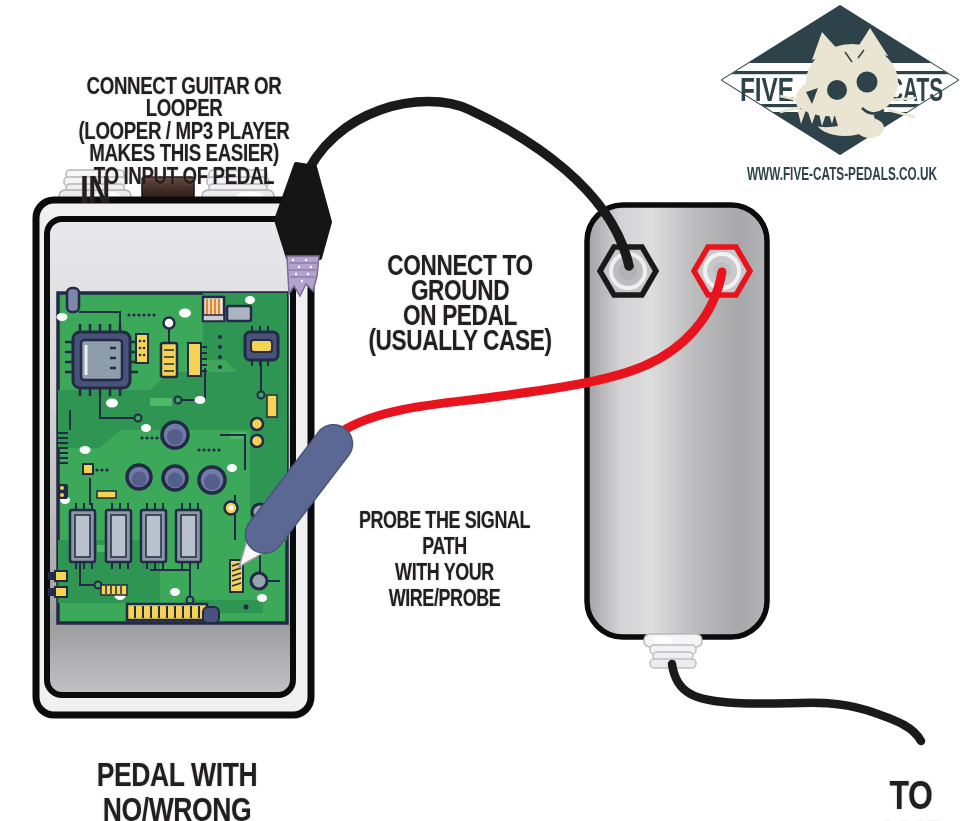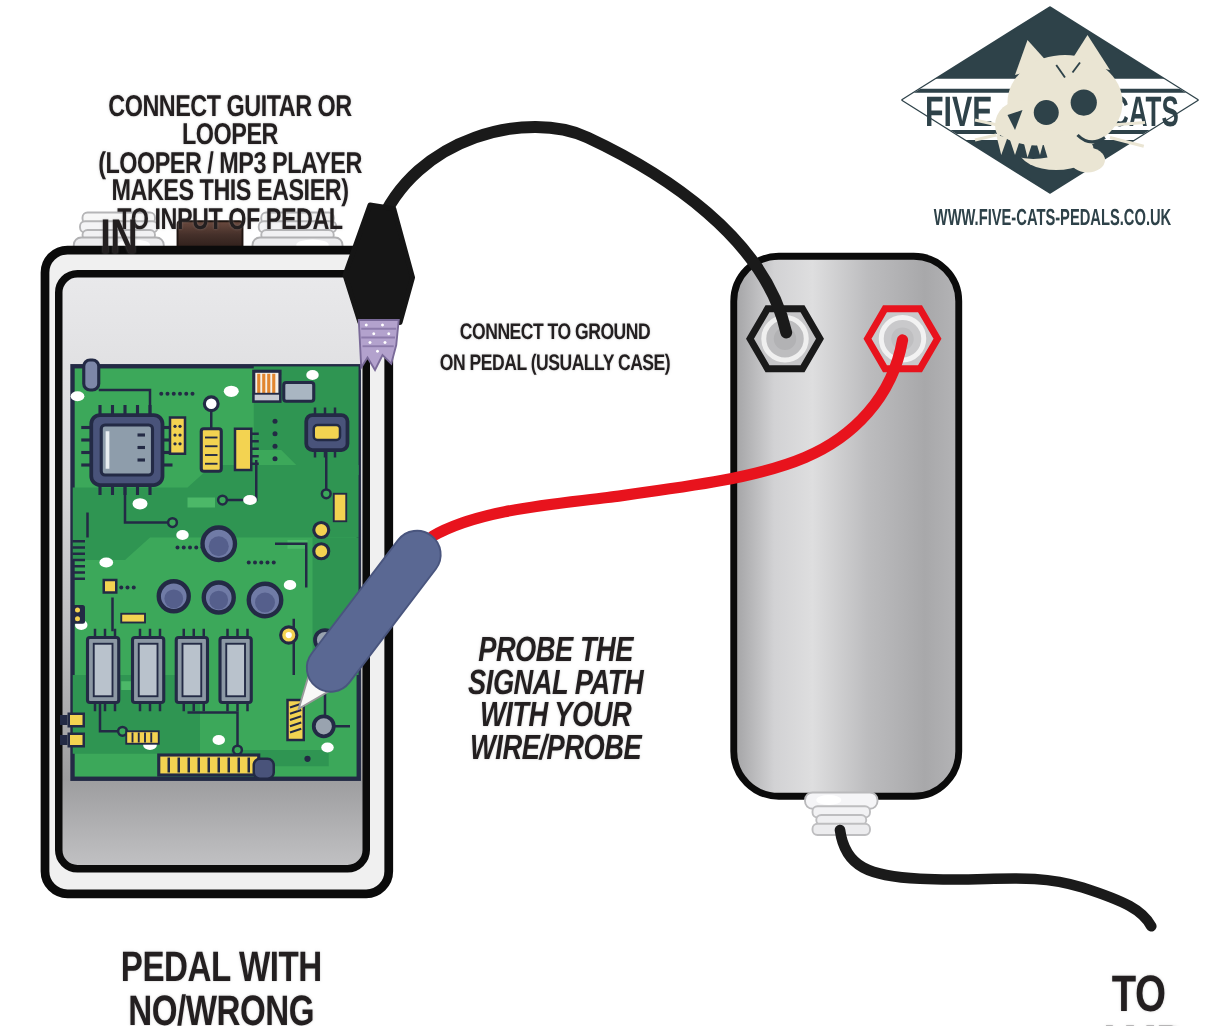--- a/index.html
+++ b/index.html
@@ -5,22 +5,22 @@
   html,body{margin:0;padding:0;background:#ffffff;}
   .canvas{position:relative;width:980px;height:821px;background:#ffffff;overflow:hidden;
           font-family:"Liberation Sans",sans-serif;}
   .art{position:absolute;left:0;top:0;}
   .note{position:absolute;color:#231f20;font-weight:700;text-align:center;
         white-space:pre-line;letter-spacing:-0.5px;
         text-shadow:0 0 2px rgba(150,150,150,.55);}
   .cond{display:block;transform:scaleX(0.78);transform-origin:50% 50%;}
   .n-top{left:9px;top:52px;width:350px;font-size:24px;line-height:22.5px;}
   .n-in{left:55px;top:133px;width:80px;font-size:39px;line-height:38px;}
-  .n-ground{left:322px;top:228px;width:244px;font-size:18px;line-height:25px;}
-  .n-probe{left:322px;top:481px;width:245px;font-size:28px;line-height:26px;font-style:italic;}
+  .n-ground{left:338px;top:228px;width:244px;font-size:29px;line-height:25px;}
+  .n-probe{left:322px;top:481px;width:245px;font-size:23px;line-height:26px;}
   .n-caption{left:40px;top:722px;width:274px;font-size:34px;line-height:35px;}
   .n-toamp{left:842px;top:735px;width:138px;font-size:41px;line-height:40px;}
 </style>
 </head>
 <body>
 
 <div class="canvas">
 
 <svg class="art" width="980" height="821" viewBox="0 0 980 821">
   <defs>

